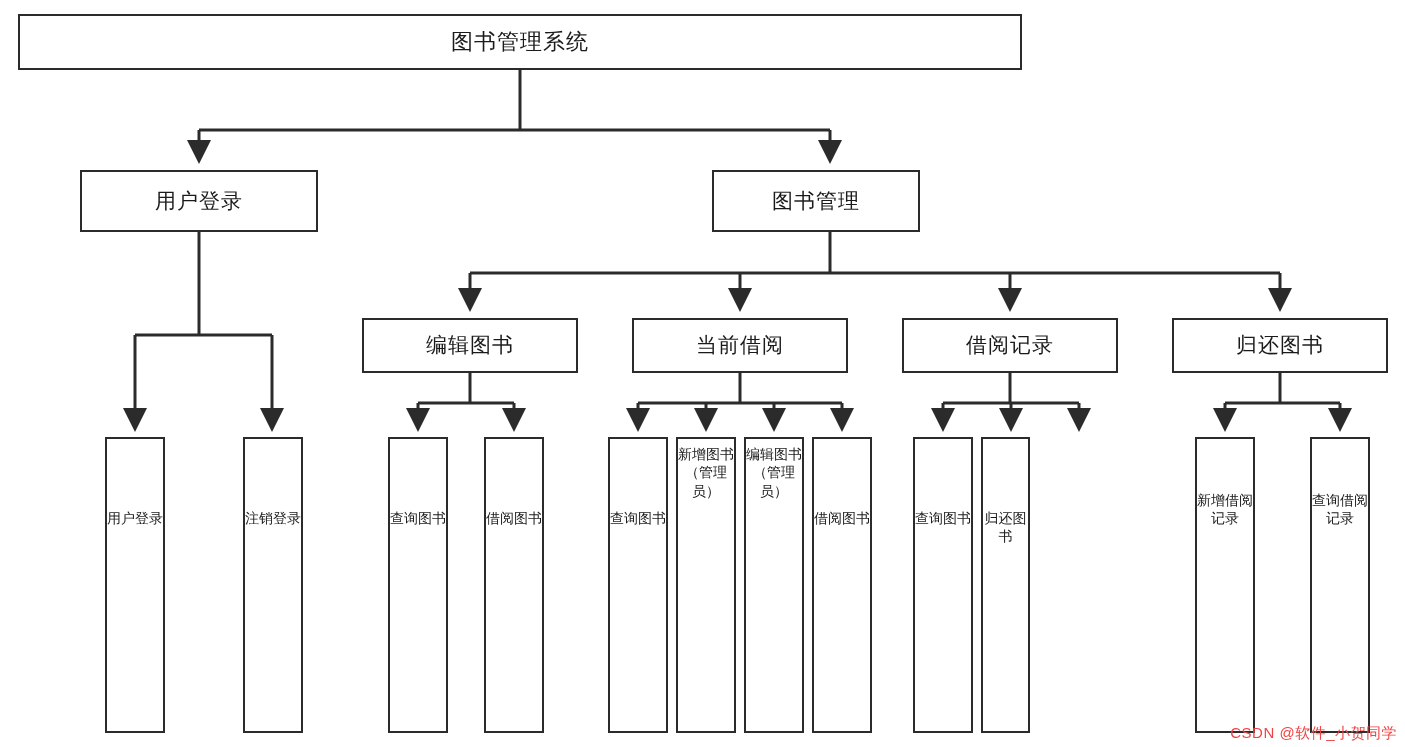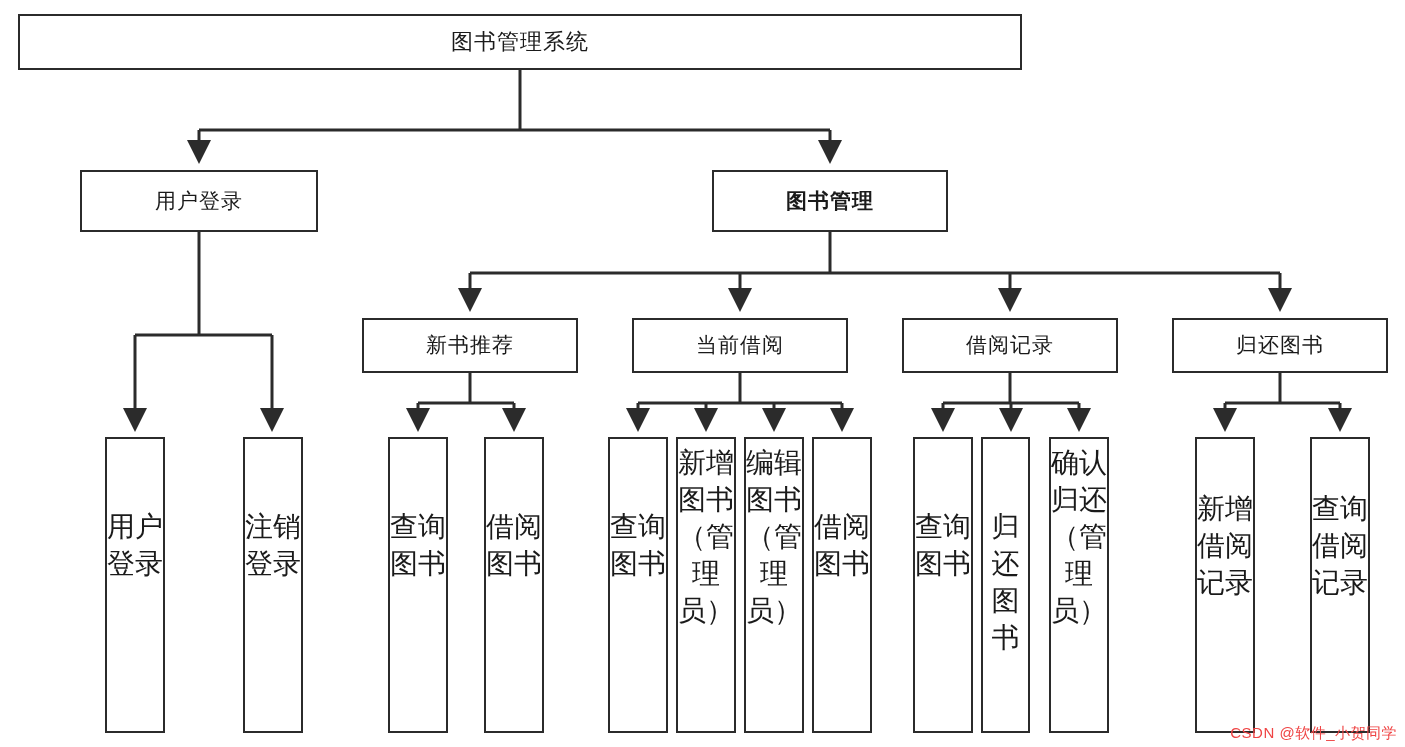--- a/index.html
+++ b/index.html
@@ -47,21 +47,21 @@
     font-size: 22px;
   }
   
   .node.vert {
     align-items: flex-start;
     justify-content: center;
     padding-top: 10px;
   }
   .node.vert .vlabel {
     display: block;
-    font-size: 28px;
+    font-size: 14px;
     line-height: 1.32;
     letter-spacing: 0px;
     text-align: center;
     width: 100%;
     word-break: break-all;
     white-space: normal;
   }
   .node.vert.len4 { padding-top: 70px; }
   .node.vert.len5 { padding-top: 52px; }
   .node.vert.len8 { padding-top: 6px; }
@@ -134,26 +134,26 @@
   </svg>
 
   <div class="node horiz root" style="left:18px; top:14px; width:1004px; height:56px;">
     <span>图书管理系统</span>
   </div>
 
   <div class="node horiz" style="left:80px; top:170px; width:238px; height:62px;">
     <span>用户登录</span>
   </div>
 
-  <div class="node horiz" style="left:712px; top:170px; width:236px; height:62px;font-weight:bold;">
+  <div class="node horiz" style="left:712px; top:170px; width:208px; height:62px;">
     <span>图书管理</span>
   </div>
 
   <div class="node horiz" style="left:362px; top:318px; width:216px; height:55px;">
-    <span>新书推荐</span>
+    <span>编辑图书</span>
   </div>
 
   <div class="node horiz" style="left:632px; top:318px; width:216px; height:55px;">
     <span>当前借阅</span>
   </div>
 
   <div class="node horiz" style="left:902px; top:318px; width:216px; height:55px;">
     <span>借阅记录</span>
   </div>
 
@@ -187,23 +187,20 @@
   <div class="node vert len4" style="left:812px; top:437px; width:60px; height:296px;">
     <span class="vlabel">借阅图书</span>
   </div>
 
   <div class="node vert len4" style="left:913px; top:437px; width:60px; height:296px;">
     <span class="vlabel">查询图书</span>
   </div>
   <div class="node vert len4" style="left:981px; top:437px; width:49px; height:296px;">
     <span class="vlabel">归还图书</span>
   </div>
-  <div class="node vert len8" style="left:1049px; top:437px; width:60px; height:296px;">
-    <span class="vlabel">确认归还（管理员）</span>
-  </div>
 
   <div class="node vert len5" style="left:1195px; top:437px; width:60px; height:296px;">
     <span class="vlabel">新增借阅记录</span>
   </div>
   <div class="node vert len5" style="left:1310px; top:437px; width:60px; height:296px;">
     <span class="vlabel">查询借阅记录</span>
   </div>
 
   <div class="watermark">CSDN @软件_小贺同学</div>
 

